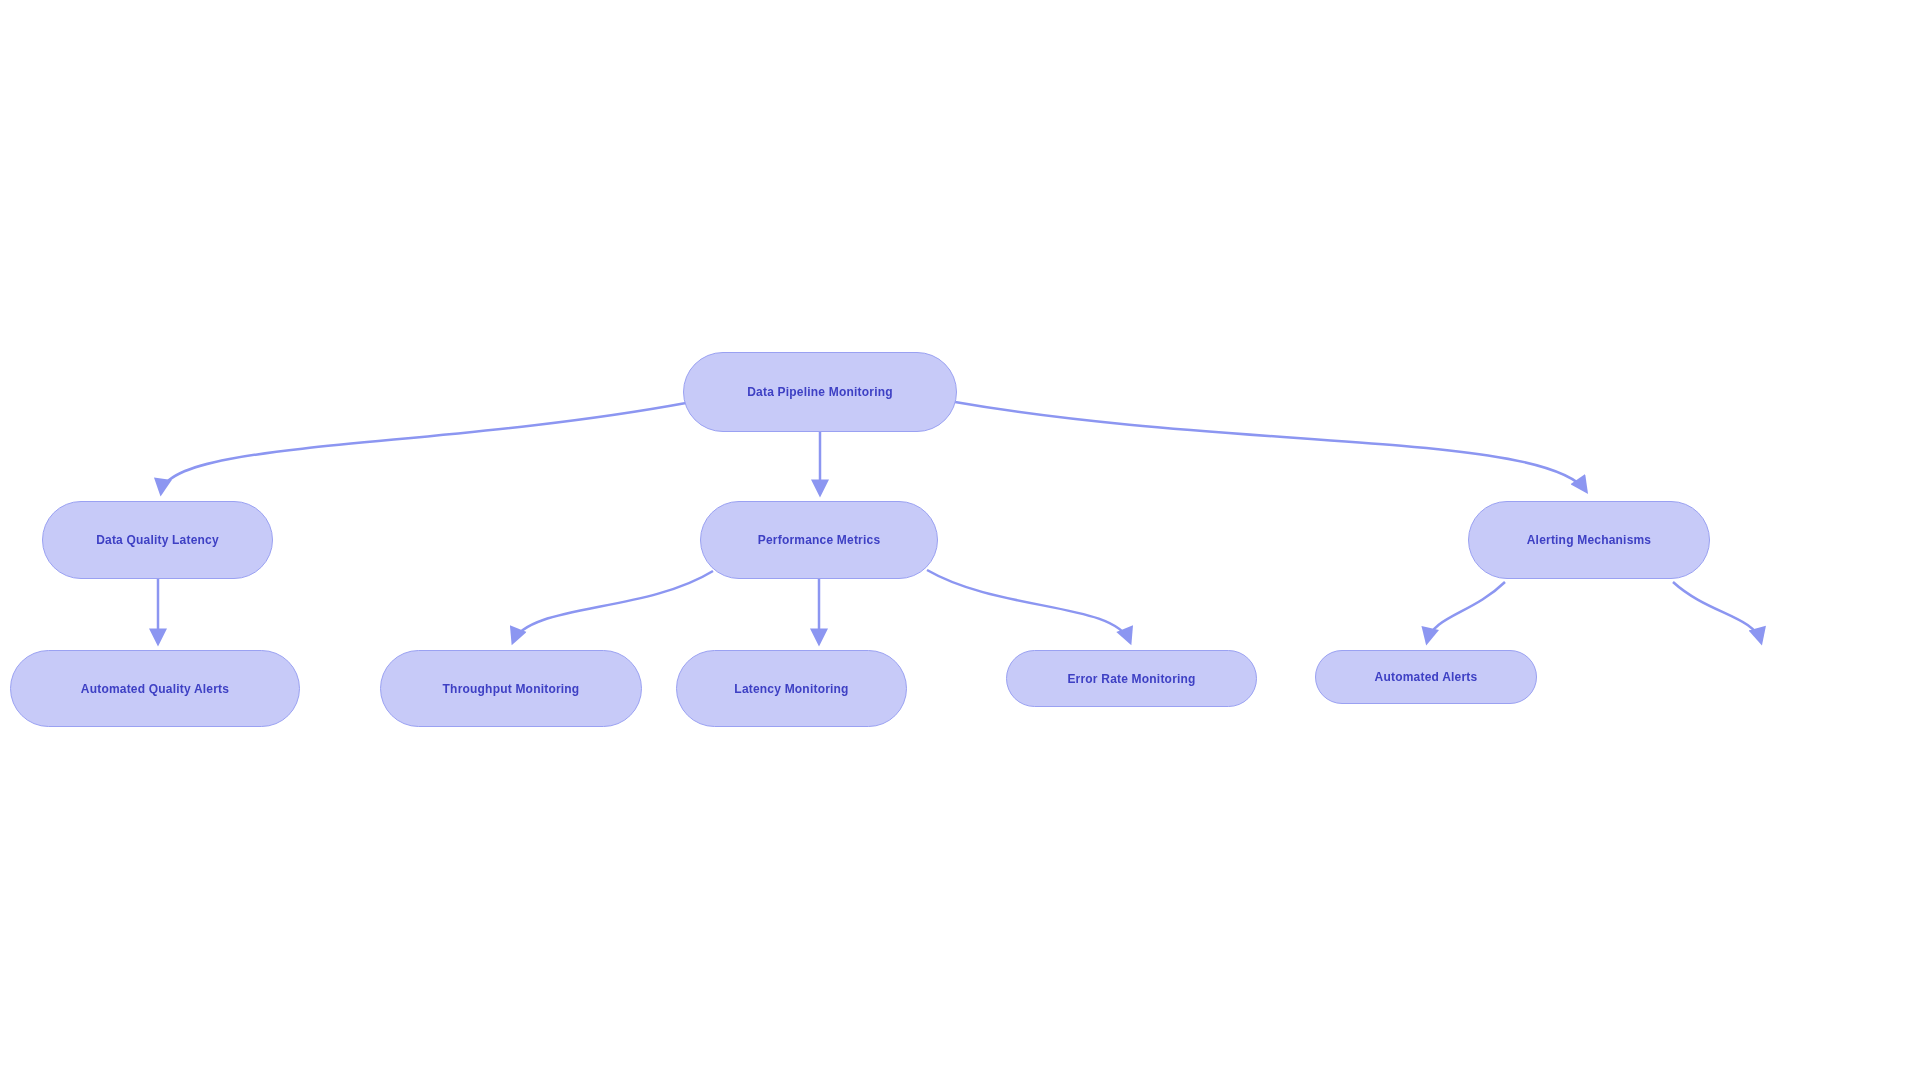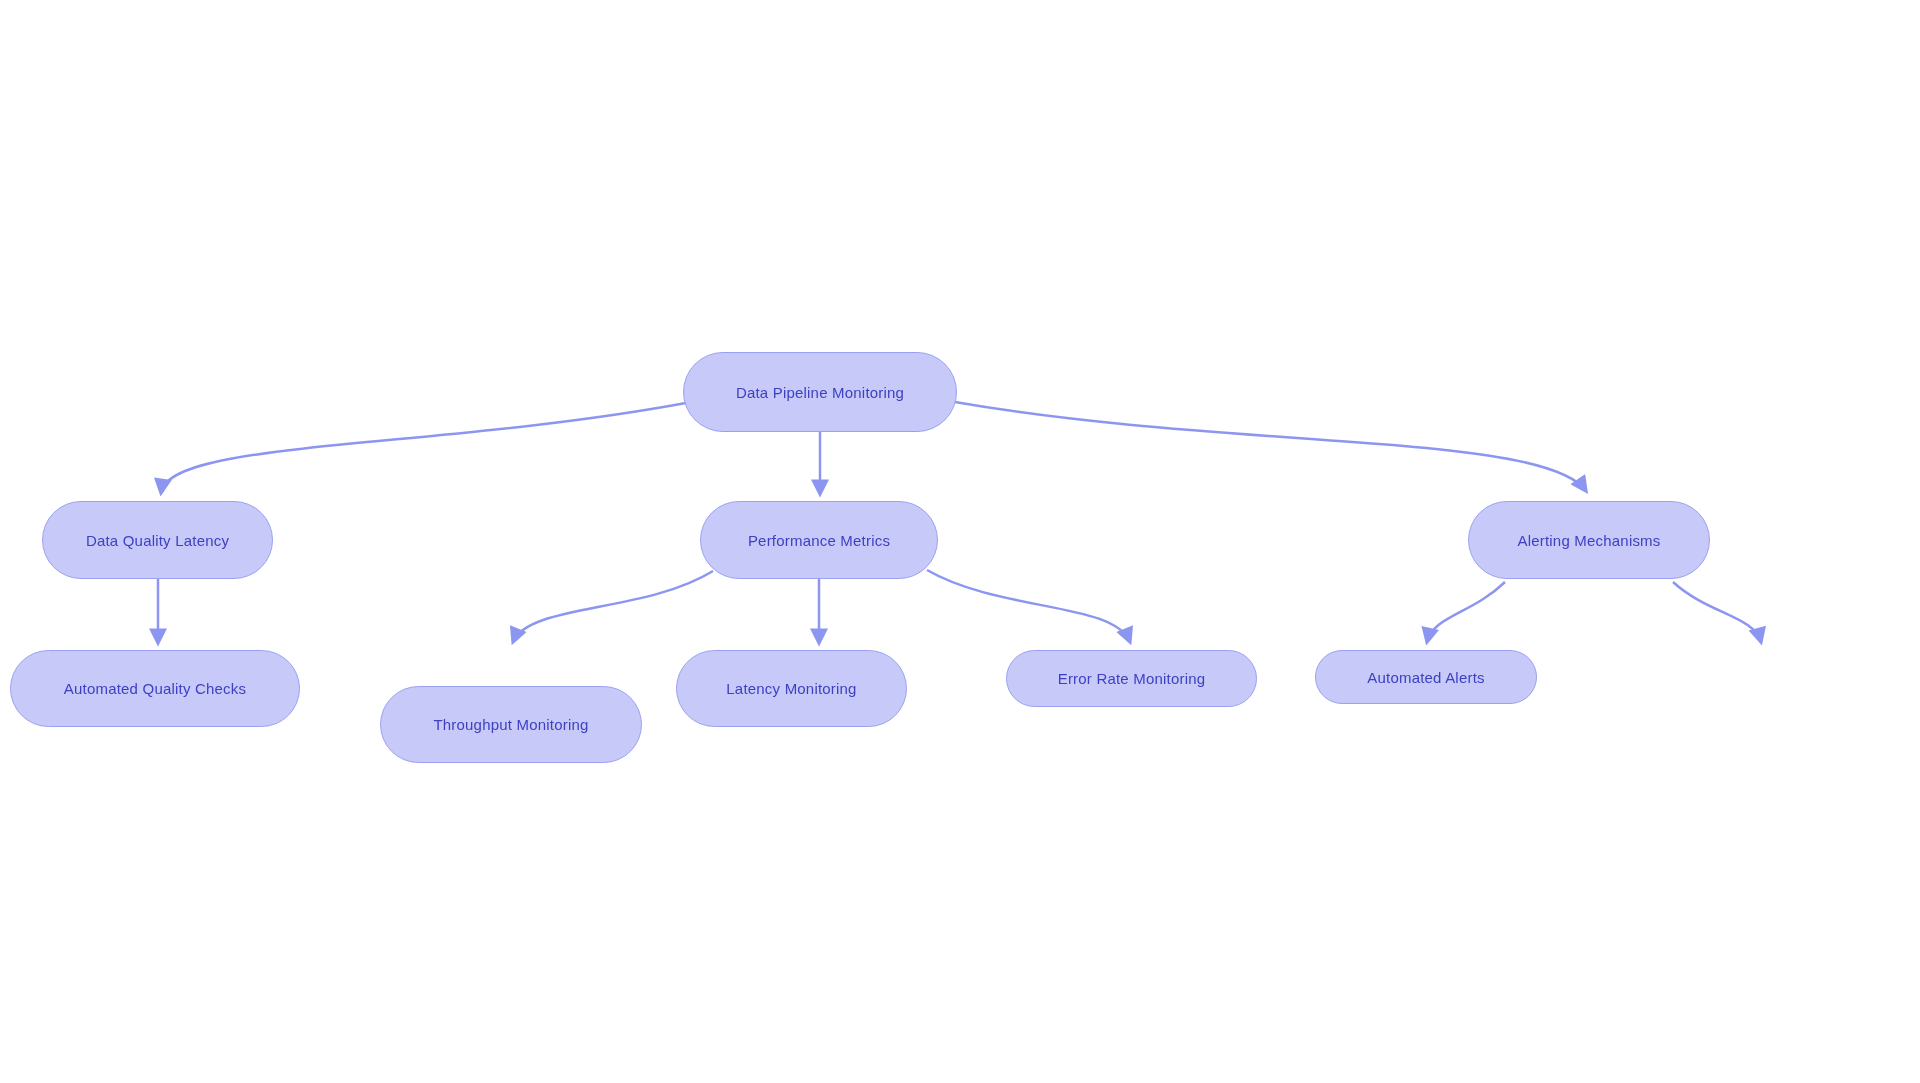--- a/index.html
+++ b/index.html
@@ -37,22 +37,22 @@
     background:var(--node-fill);
     border:1.5px solid var(--node-border);
     border-radius:40px;
     display:flex;
     align-items:center;
     justify-content:center;
     text-align:center;
   }
   .node span{
     color:var(--node-text);
-    font-size:15px;
-    font-weight:400;
+    font-size:12px;
+    font-weight:700;
     letter-spacing:0.2px;
     white-space:nowrap;
   }
 </style>
 </head>
 <body>
 
 <div id="canvas">
 
   <svg id="edges" viewBox="0 0 1920 1083" xmlns="http://www.w3.org/2000/svg">
@@ -82,24 +82,24 @@
 
   <div class="node" style="left:700px; top:501px; width:238px; height:78px;">
     <span>Performance Metrics</span>
   </div>
 
   <div class="node" style="left:1468px; top:501px; width:242px; height:78px;">
     <span>Alerting Mechanisms</span>
   </div>
 
   <div class="node" style="left:10px; top:650px; width:290px; height:77px;">
-    <span>Automated Quality Checks</span>
+    <span>Automated Quality Alerts</span>
   </div>
 
-  <div class="node" style="left:380px; top:650px; width:262px; height:77px;margin-top:36px;">
+  <div class="node" style="left:380px; top:650px; width:262px; height:77px;">
     <span>Throughput Monitoring</span>
   </div>
 
   <div class="node" style="left:676px; top:650px; width:231px; height:77px;">
     <span>Latency Monitoring</span>
   </div>
 
   <div class="node" style="left:1006px; top:650px; width:251px; height:57px;">
     <span>Error Rate Monitoring</span>
   </div>

